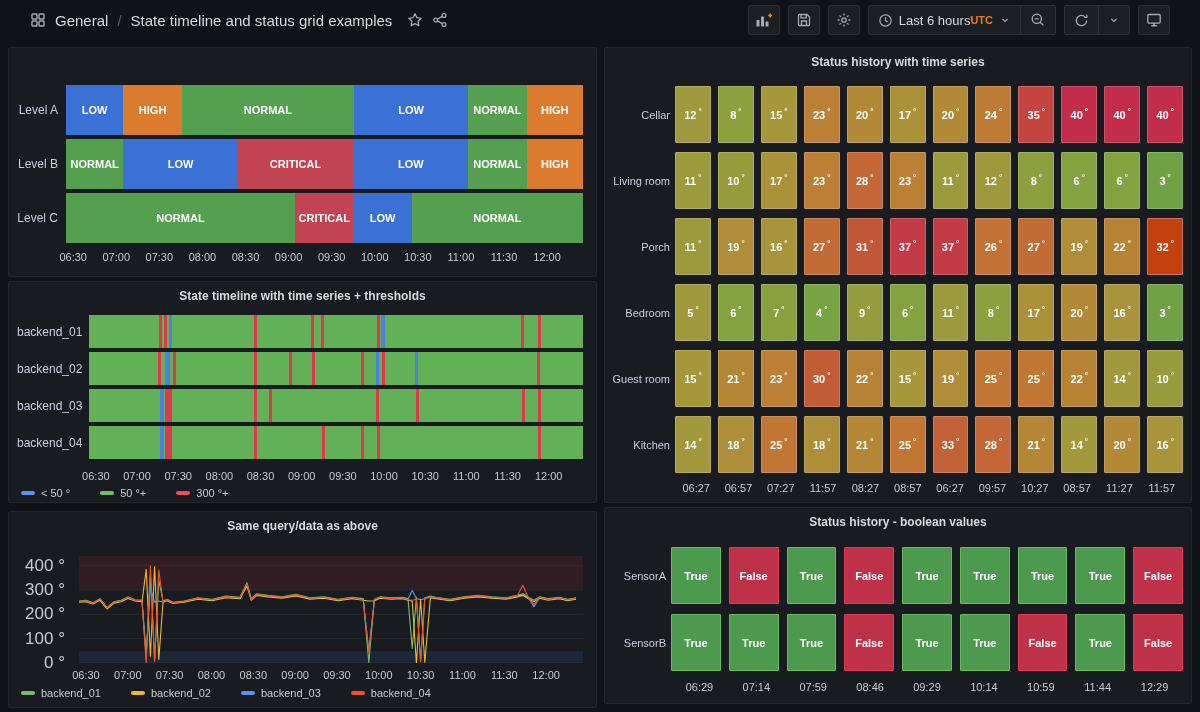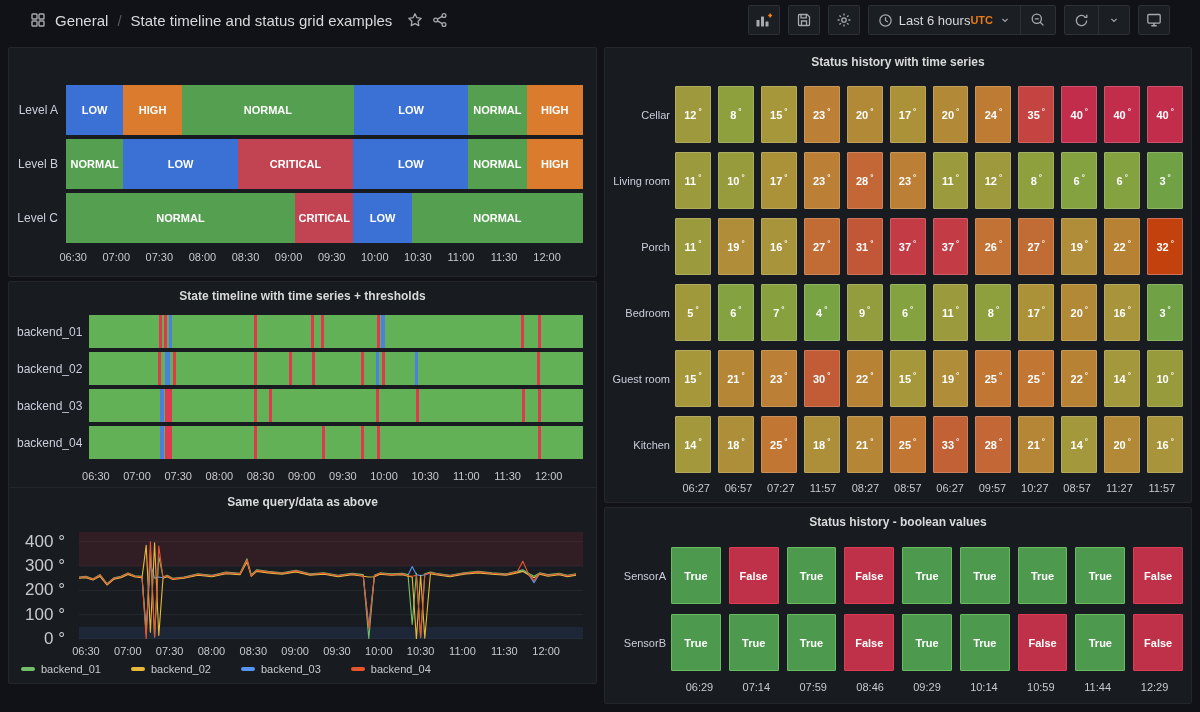--- a/index.html
+++ b/index.html
@@ -23,21 +23,21 @@
   .time-txt{font-size:13px;color:#D8D9DA;margin:0 0 0 6px;white-space:nowrap}
   .utc{font-size:11px;font-weight:700;color:#EB7B18;margin-right:6px}
   .bare-icon{display:flex;align-items:center;cursor:pointer}
 
   
   .panel{position:absolute;background:#181B1F;border:1px solid #24262C;border-radius:2px;box-sizing:border-box}
   .ptitle{text-align:center;font-size:12px;font-weight:700;color:#D8D9DA;padding-top:7px;cursor:pointer;
           white-space:nowrap}
   #p1{left:8px;top:47px;width:589px;height:230px}
   #p3{left:8px;top:281px;width:589px;height:222px}
-  #p4{left:8px;top:487px;width:589px;height:197px}
+  #p4{left:8px;top:511px;width:589px;height:197px}
   #p2{left:604px;top:47px;width:588px;height:456px}
   #p5{left:604px;top:507px;width:588px;height:197px}
 
   
   .tl-rows{position:absolute;left:8px;right:13px}
   #p1 .tl-rows{top:37px}
   #p3 .tl-rows{top:33px}
   .tl-row{display:flex;align-items:center;margin-bottom:4px}
   #p1 .tl-row{height:50px}
   #p3 .tl-row{height:33px}

